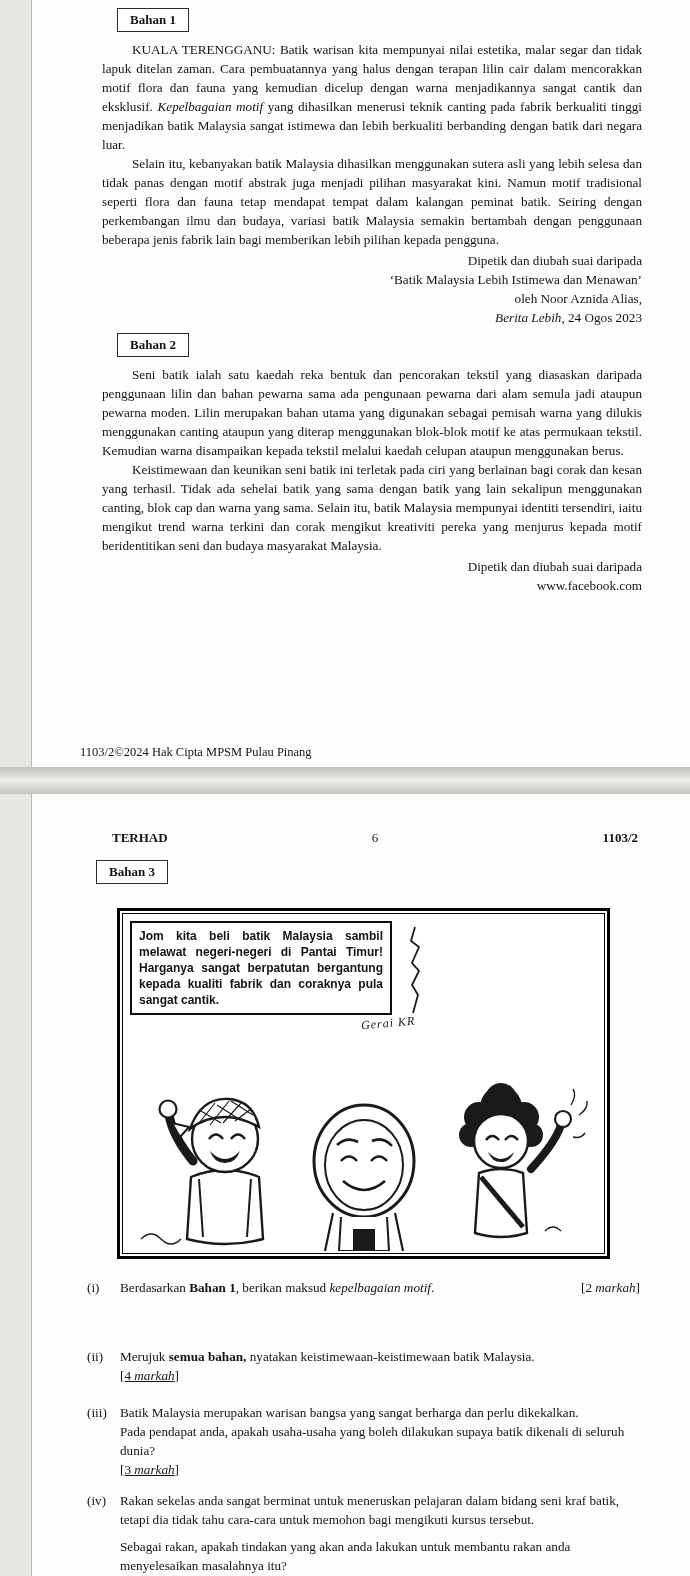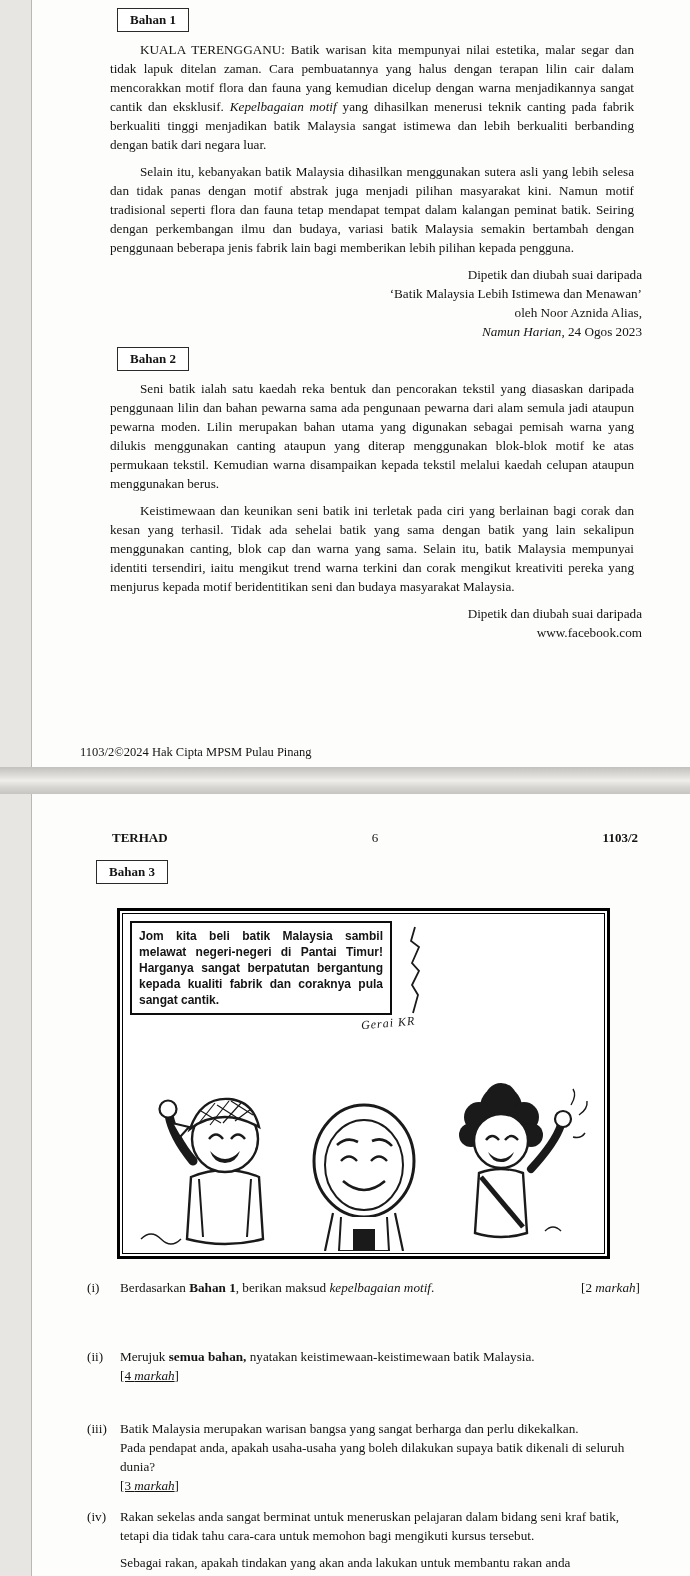--- a/index.html
+++ b/index.html
@@ -10,21 +10,21 @@
   }
   .page{position:absolute;left:31px;width:659px;background:#fdfdfc;border-left:1px solid #b9b8b5;}
   #page1{top:0;height:767px;}
   #page2{top:794px;height:782px;}
   .gap-band{position:absolute;top:767px;left:0;width:690px;height:27px;
     background:linear-gradient(180deg,#c2c1be 0%,#dcdbd8 30%,#efeeea 50%,#d6d5d2 75%,#c6c5c2 100%);}
 
   .content1{position:absolute;left:70px;top:8px;width:540px;}
   .bahan-box{display:inline-block;border:1px solid #2a2a2a;padding:3px 12px;font-weight:bold;
     font-size:13px;margin-left:15px;background:#fff;}
-  .para{margin:8px;font-size:13.2px;line-height:19px;text-align:justify;text-indent:30px;}
+  .para{margin:0;font-size:13.2px;line-height:19px;text-align:justify;text-indent:30px;}
   .mt8{margin-top:8px;}
   .attribution{font-size:13.2px;line-height:19px;text-align:right;margin-top:2px;}
   .footer{position:absolute;left:48px;bottom:7px;font-size:12.5px;}
 
   
   .hdr{position:absolute;top:36px;left:80px;width:526px;font-size:13px;}
   .hdr .hl{font-weight:bold;float:left;text-align:right;}
   .hdr .hr{font-weight:bold;float:right;}
   .hdr .hc{position:absolute;left:50%;transform:translateX(-50%);}
   .bahan3-box{position:absolute;top:66px;left:64px;}
@@ -44,21 +44,21 @@
   .cartoon{position:absolute;left:4px;bottom:2px;width:469px;height:212px;}
 
   .questions{position:absolute;top:484px;left:55px;width:553px;font-size:13.2px;line-height:19px;}
   .q{position:relative;padding-left:33px;}
   .qnum{position:absolute;left:0;top:0;}
   .marks-inline{float:right;}
   .marksline{text-align:left;text-decoration:underline;}
   .qpara{margin-top:0;}
   .qpara2{margin-top:8px;}
   #q1{margin-bottom:50px;}
-  #q2{margin-bottom:34px;}
+  #q2{margin-bottom:18px;}
   #q3{margin-bottom:12px;}
   b{font-weight:bold;} i{font-style:italic;}
 </style>
 </head>
 <body>
 
 <div id="page1" class="page">
   <div class="content1">
 
     <div class="bahan-box">
@@ -66,21 +66,21 @@
     </div>
 
     <p class="para mt8"><span>KUALA TERENGGANU: Batik warisan kita mempunyai nilai estetika, malar segar dan tidak lapuk ditelan zaman. Cara pembuatannya yang halus dengan terapan lilin cair dalam mencorakkan motif flora dan fauna yang kemudian dicelup dengan warna menjadikannya sangat cantik dan eksklusif. </span><i>Kepelbagaian motif</i><span> yang dihasilkan menerusi teknik canting pada fabrik berkualiti tinggi menjadikan batik Malaysia sangat istimewa dan lebih berkualiti berbanding dengan batik dari negara luar.</span></p>
 
     <p class="para">Selain itu, kebanyakan batik Malaysia dihasilkan menggunakan sutera asli yang lebih selesa dan tidak panas dengan motif abstrak juga menjadi pilihan masyarakat kini. Namun motif tradisional seperti flora dan fauna tetap mendapat tempat dalam kalangan peminat batik. Seiring dengan perkembangan ilmu dan budaya, variasi batik Malaysia semakin bertambah dengan penggunaan beberapa jenis fabrik lain bagi memberikan lebih pilihan kepada pengguna.</p>
 
     <div class="attribution">
       <div>Dipetik dan diubah suai daripada</div>
       <div>‘Batik Malaysia Lebih Istimewa dan Menawan’</div>
       <div>oleh Noor Aznida Alias,</div>
-      <div><i>Namun Harian</i><span>, 24 Ogos 2023</span></div>
+      <div><i>Berita Lebih</i><span>, 24 Ogos 2023</span></div>
     </div>
 
     <div class="bahan-box" style="margin-top:6px;">
       <span>Bahan 2</span>
     </div>
 
     <p class="para mt8">Seni batik ialah satu kaedah reka bentuk dan pencorakan tekstil yang diasaskan daripada penggunaan lilin dan bahan pewarna sama ada pengunaan pewarna dari alam semula jadi ataupun pewarna moden. Lilin merupakan bahan utama yang digunakan sebagai pemisah warna yang dilukis menggunakan canting ataupun yang diterap menggunakan blok-blok motif ke atas permukaan tekstil. Kemudian warna disampaikan kepada tekstil melalui kaedah celupan ataupun menggunakan berus.</p>
     <p class="para">Keistimewaan dan keunikan seni batik ini terletak pada ciri yang berlainan bagi corak dan kesan yang terhasil. Tidak ada sehelai batik yang sama dengan batik yang lain sekalipun menggunakan canting, blok cap dan warna yang sama. Selain itu, batik Malaysia mempunyai identiti tersendiri, iaitu mengikut trend warna terkini dan corak mengikut kreativiti pereka yang menjurus kepada motif beridentitikan seni dan budaya masyarakat Malaysia.</p>
 
     <div class="attribution">

